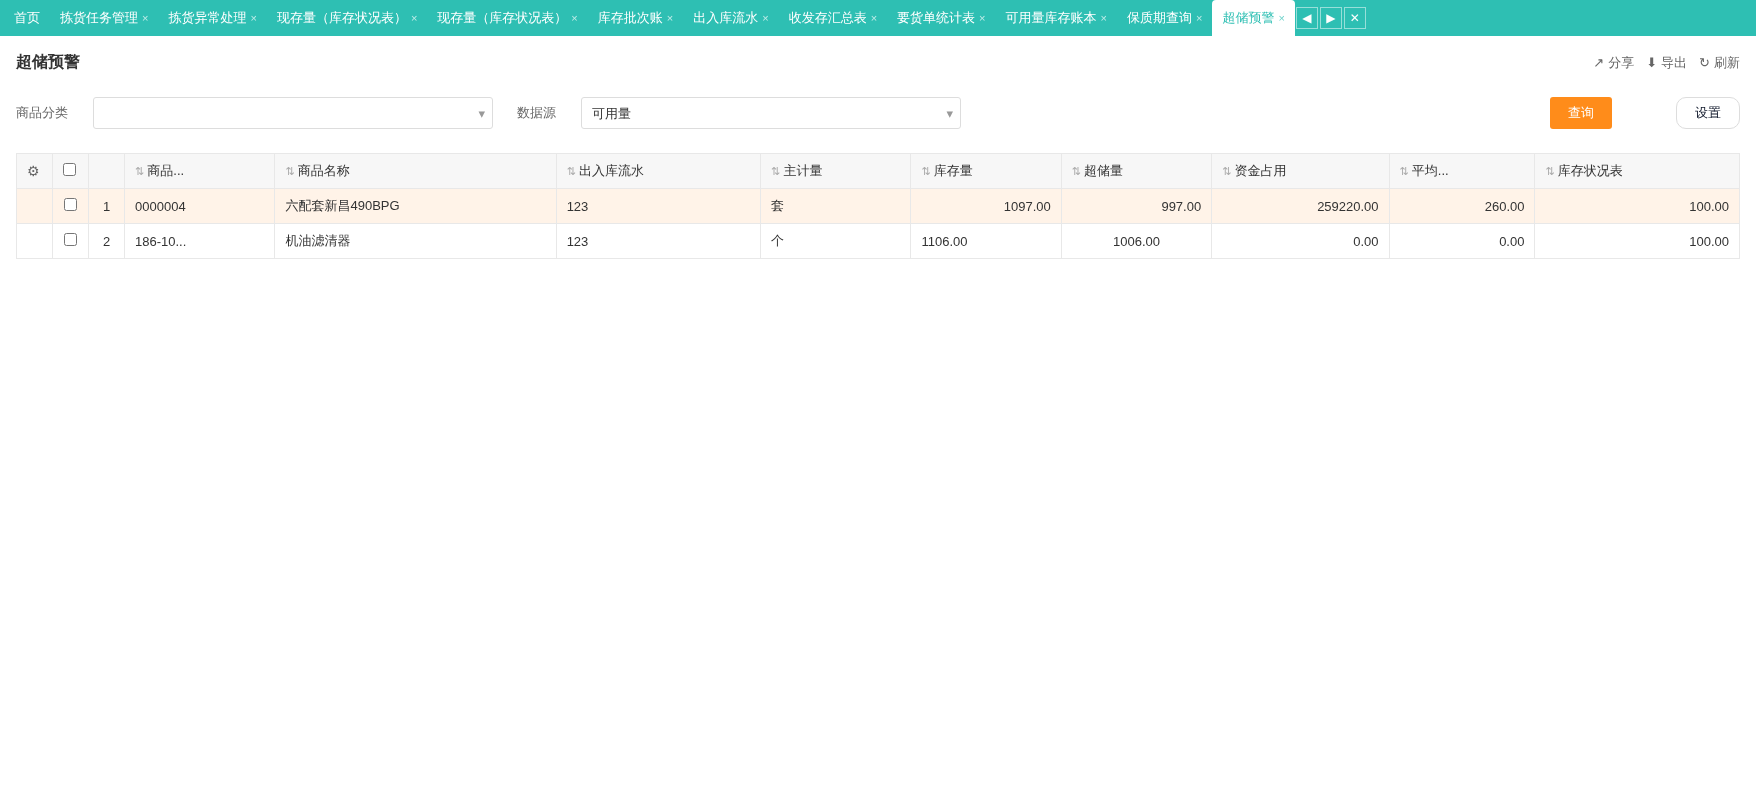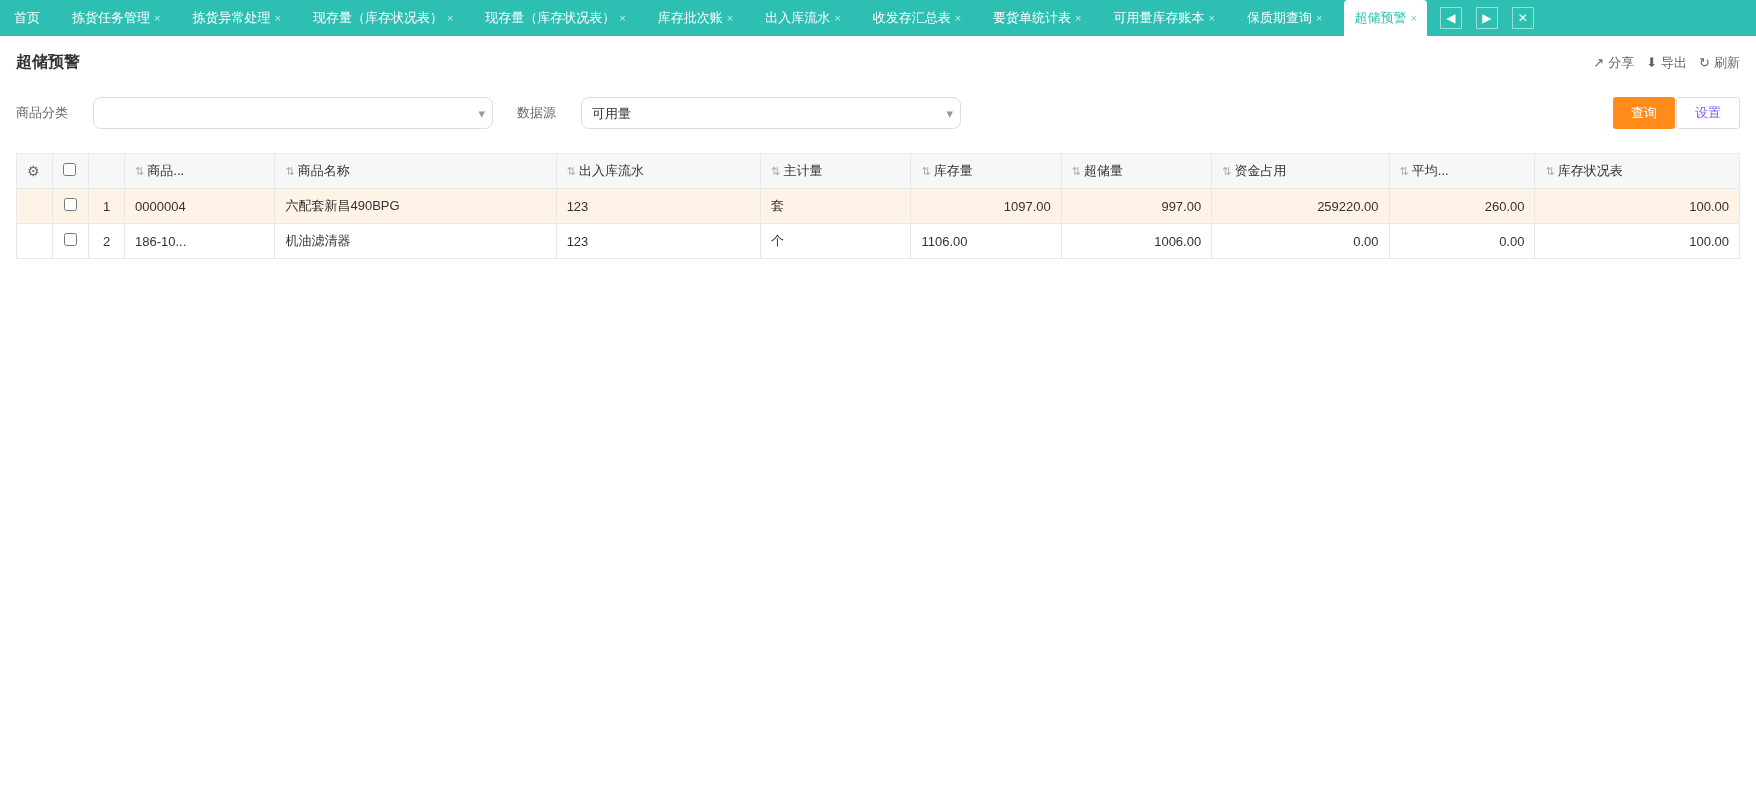--- a/index.html
+++ b/index.html
@@ -6,21 +6,20 @@
     body { background: #f5f5f5; min-width: 1756px; }
 
     
     .top-nav {
       background: #2ebfb3;
       display: flex;
       align-items: center;
       height: 36px;
       padding: 0 4px;
       overflow: hidden;
-      gap: 12px;
     }
     .nav-tab {
       display: flex;
       align-items: center;
       padding: 0 10px;
       height: 36px;
       color: #fff;
       white-space: nowrap;
       cursor: pointer;
       font-size: 13px;
@@ -97,21 +96,21 @@
       display: flex;
       align-items: center;
       gap: 25px;
     }
     .filter-label {
       color: #666;
       white-space: nowrap;
     }
     .filter-select {
       border: 1px solid #ddd;
-      border-radius: 8px;
+      border-radius: 3px;
       padding: 5px 28px 5px 10px;
       width: 400px;
       height: 32px;
       appearance: none;
       background: #fff;
       cursor: pointer;
       position: relative;
       color: #333;
     }
     .filter-select-wrapper {
@@ -123,39 +122,40 @@
       position: absolute;
       right: 8px;
       top: 50%;
       transform: translateY(-50%);
       color: #999;
       pointer-events: none;
     }
     .filter-actions {
       margin-left: auto;
       display: flex;
-      gap: 1px;
+      gap: 16px;
     }
     .btn-query {
       background: #ff8c1a;
       color: #fff;
       border: none;
       border-radius: 3px;
       padding: 6px 18px;
       cursor: pointer;
       font-size: 13px;
     }
     .btn-settings {
       background: #fff;
-      color: #8b5cf6;
+      color: #0f172a;
       border: 1px solid #ddd;
-      border-radius: 3px;
+      border-radius: 10px;
       padding: 6px 18px;
       cursor: pointer;
       font-size: 13px;
+      margin-left: 48px;
     }
 
     
     .data-table {
       width: 100%;
       border-collapse: collapse;
       font-size: 13px;
     }
     .data-table th {
       background: #f7f7f7;
@@ -360,21 +360,21 @@
         <td></td>
         <td class="checkbox-cell">
           <input type="checkbox" style="">
         </td>
         <td class="row-num">2</td>
         <td>186-10...</td>
         <td>机油滤清器</td>
         <td>123</td>
         <td>个</td>
         <td style="">1106.00</td>
-        <td style="text-align:right;">1006.00</td>
+        <td style="text-align:center;">1006.00</td>
         <td style="text-align:right;">0.00</td>
         <td style="text-align:right;">0.00</td>
         <td style="text-align:right;">100.00</td>
       </tr>
     </tbody>
   </table>
 
 </div>
 
 </body></html>

